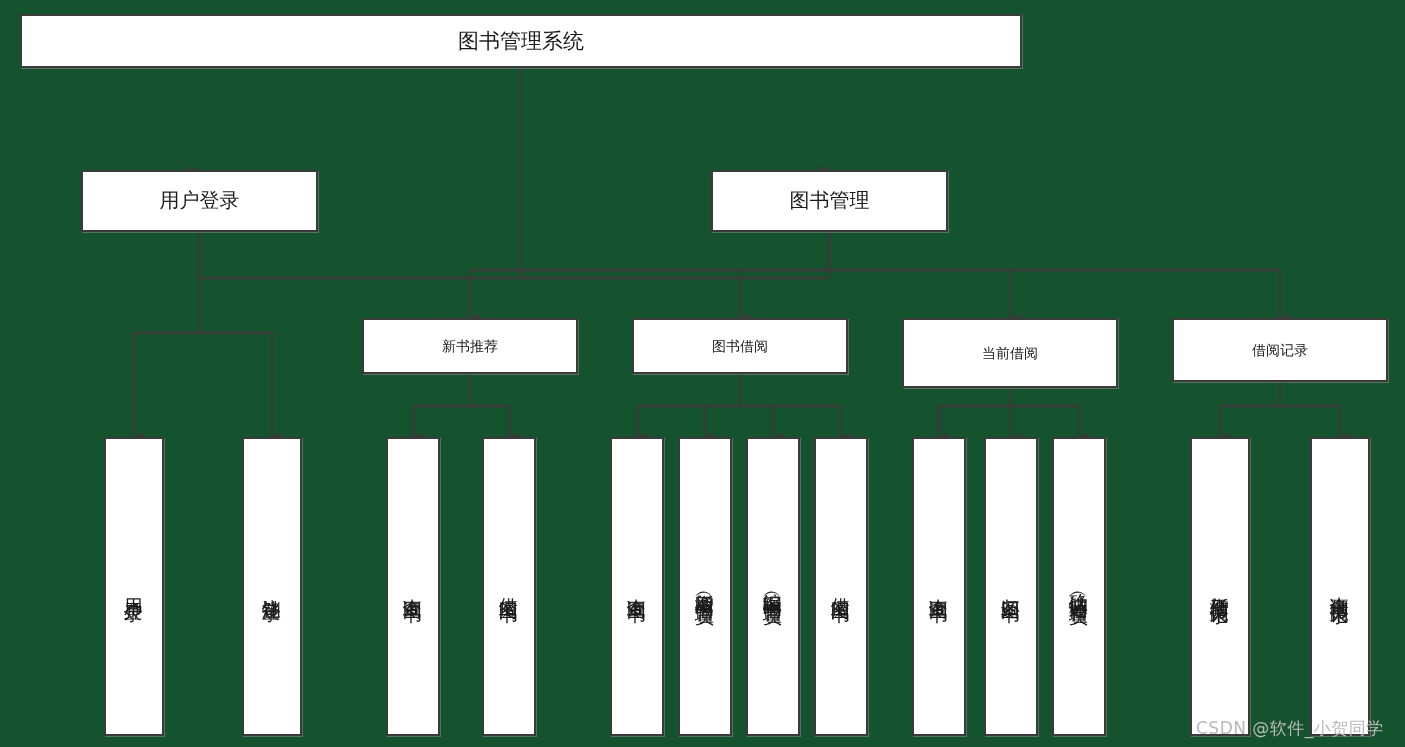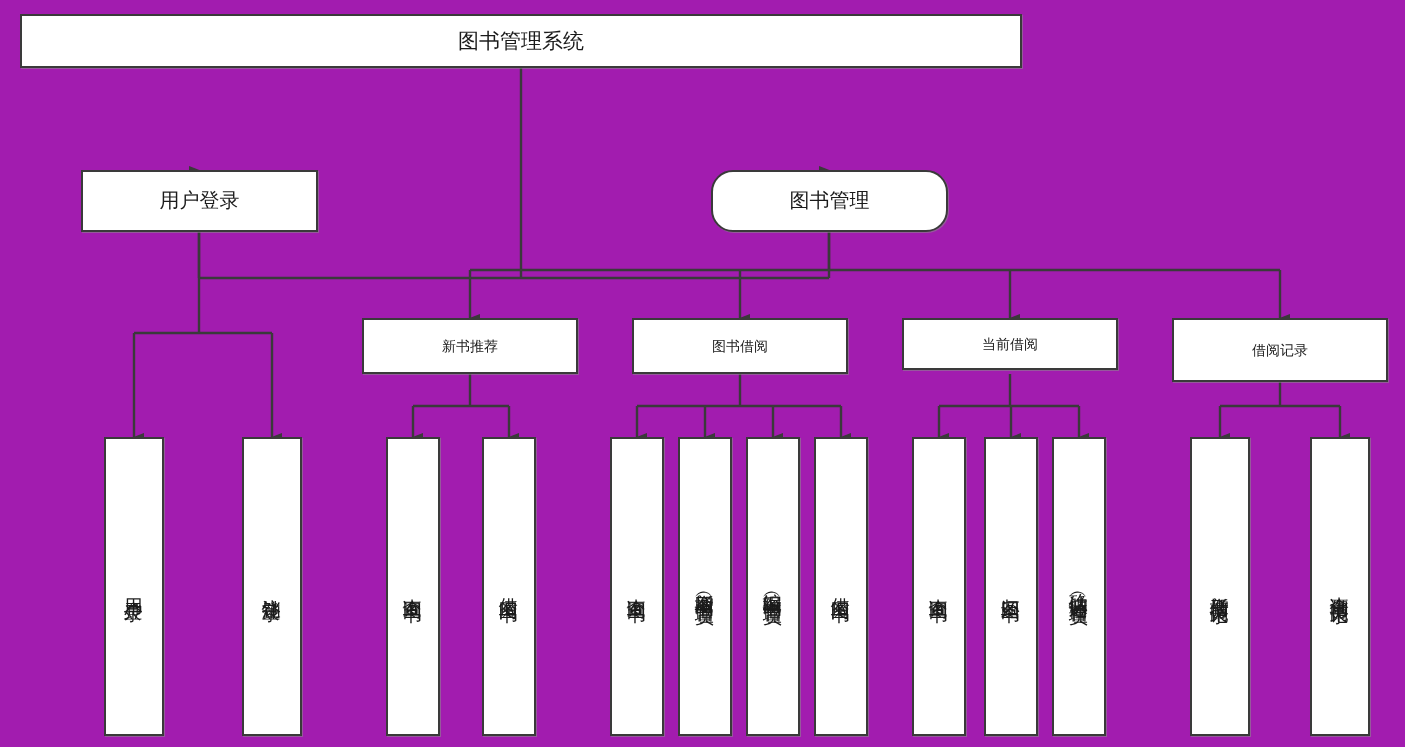--- a/index.html
+++ b/index.html
@@ -7,21 +7,21 @@
     padding: 0;
     background: #ffffff;
   }
   body {
     font-family: "DejaVu Sans", "Liberation Sans", sans-serif;
   }
   #canvas {
     position: relative;
     width: 1405px;
     height: 747px;
-    background: #a21caf;
+    background: #14532d;
     overflow: hidden;
   }
   svg.edges {
     position: absolute;
     left: 0;
     top: 0;
     width: 1405px;
     height: 747px;
     pointer-events: none;
   }
@@ -108,30 +108,30 @@
         <line x1="1340" y1="406" x2="1340" y2="437" stroke="#3a3a3a" stroke-width="2.4" marker-end="url(#arrowhead)"></line>
       </g>
   </svg>
   <div id="node-layer">
       <div class="node root horizontal" style="left: 20px; top: 14px; width: 1002px; height: 54px;">
         <span class="node-label">图书管理系统</span>
       </div>
       <div class="node level2 horizontal" style="left: 81px; top: 170px; width: 237px; height: 62px;">
         <span class="node-label">用户登录</span>
       </div>
-      <div class="node level2 horizontal" style="left: 711px; top: 170px; width: 237px; height: 62px; border-radius: 22px;">
+      <div class="node level2 horizontal" style="left: 711px; top: 170px; width: 237px; height: 62px;">
         <span class="node-label">图书管理</span>
       </div>
       <div class="node level3 horizontal" style="left: 362px; top: 318px; width: 216px; height: 56px;">
         <span class="node-label">新书推荐</span>
       </div>
       <div class="node level3 horizontal" style="left: 632px; top: 318px; width: 216px; height: 56px;">
         <span class="node-label">图书借阅</span>
       </div>
-      <div class="node level3 horizontal" style="left: 902px; top: 318px; width: 216px; height: 52px;">
+      <div class="node level3 horizontal" style="left: 902px; top: 318px; width: 216px; height: 70px;">
         <span class="node-label">当前借阅</span>
       </div>
       <div class="node level3 horizontal" style="left: 1172px; top: 318px; width: 216px; height: 64px;">
         <span class="node-label">借阅记录</span>
       </div>
       <div class="node leaf vertical" style="left: 104px; top: 437px; width: 60px; height: 299px;">
         <span class="node-label">用户登录</span>
       </div>
       <div class="node leaf vertical" style="left: 242px; top: 437px; width: 60px; height: 299px;">
         <span class="node-label">注销登录</span>
@@ -163,13 +163,14 @@
       <div class="node leaf vertical" style="left: 1052px; top: 437px; width: 54px; height: 299px;">
         <span class="node-label">确认归还（管理员）</span>
       </div>
       <div class="node leaf vertical" style="left: 1190px; top: 437px; width: 60px; height: 299px;">
         <span class="node-label">新增借阅记录</span>
       </div>
       <div class="node leaf vertical" style="left: 1310px; top: 437px; width: 60px; height: 299px;">
         <span class="node-label">查询借阅记录</span>
       </div>
     </div>
+  <div class="watermark" style="left: 1196px; top: 717px;">CSDN @软件_小贺同学</div>
 </div>
 
 </body></html>

